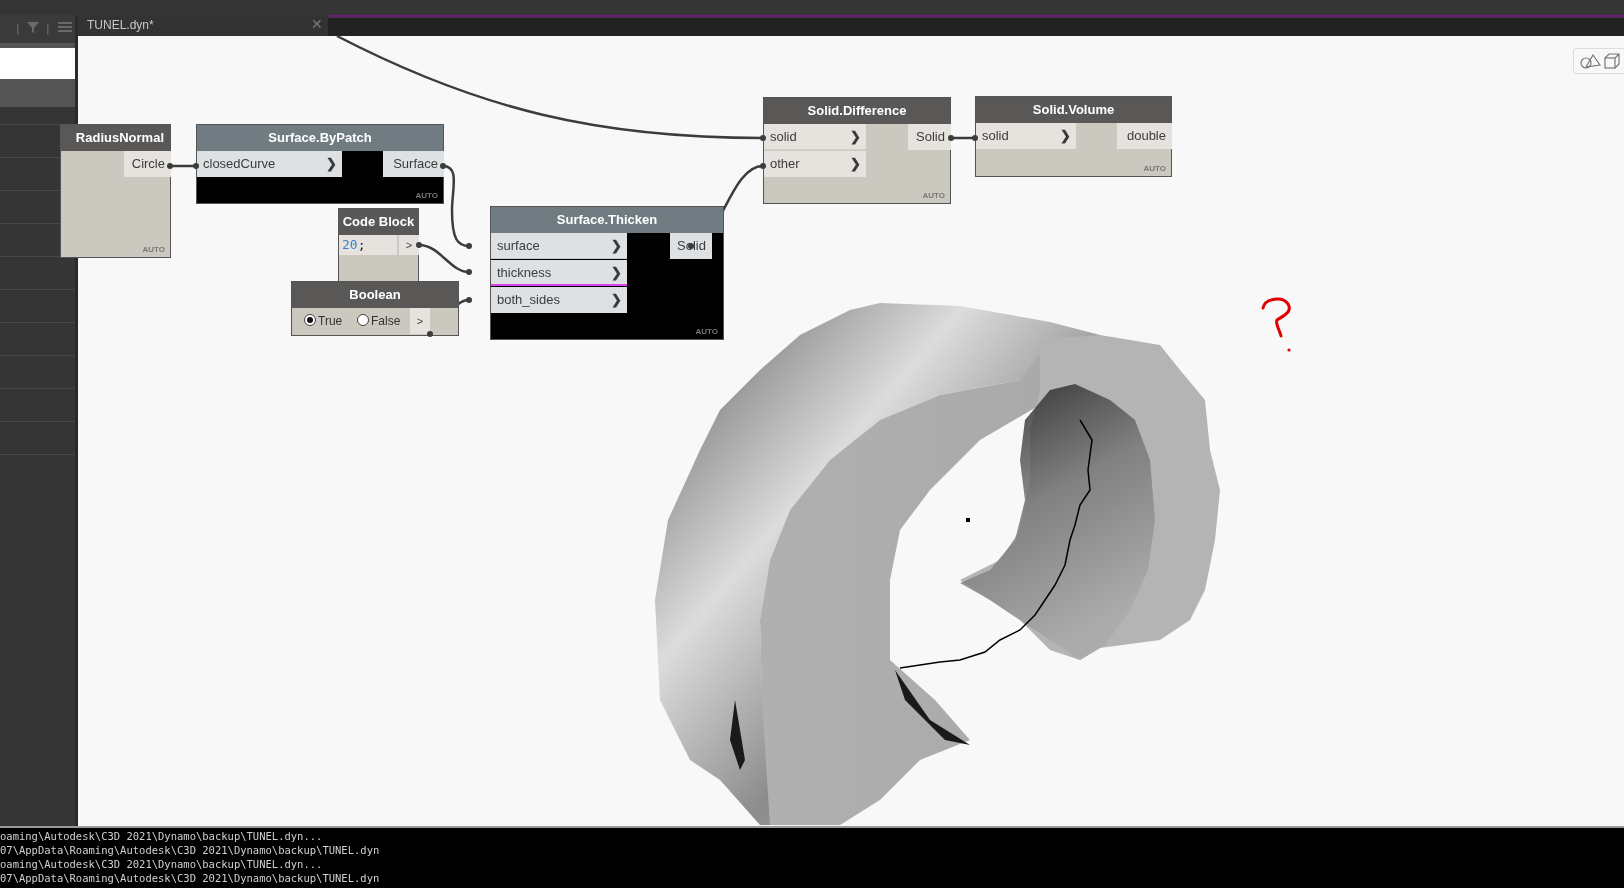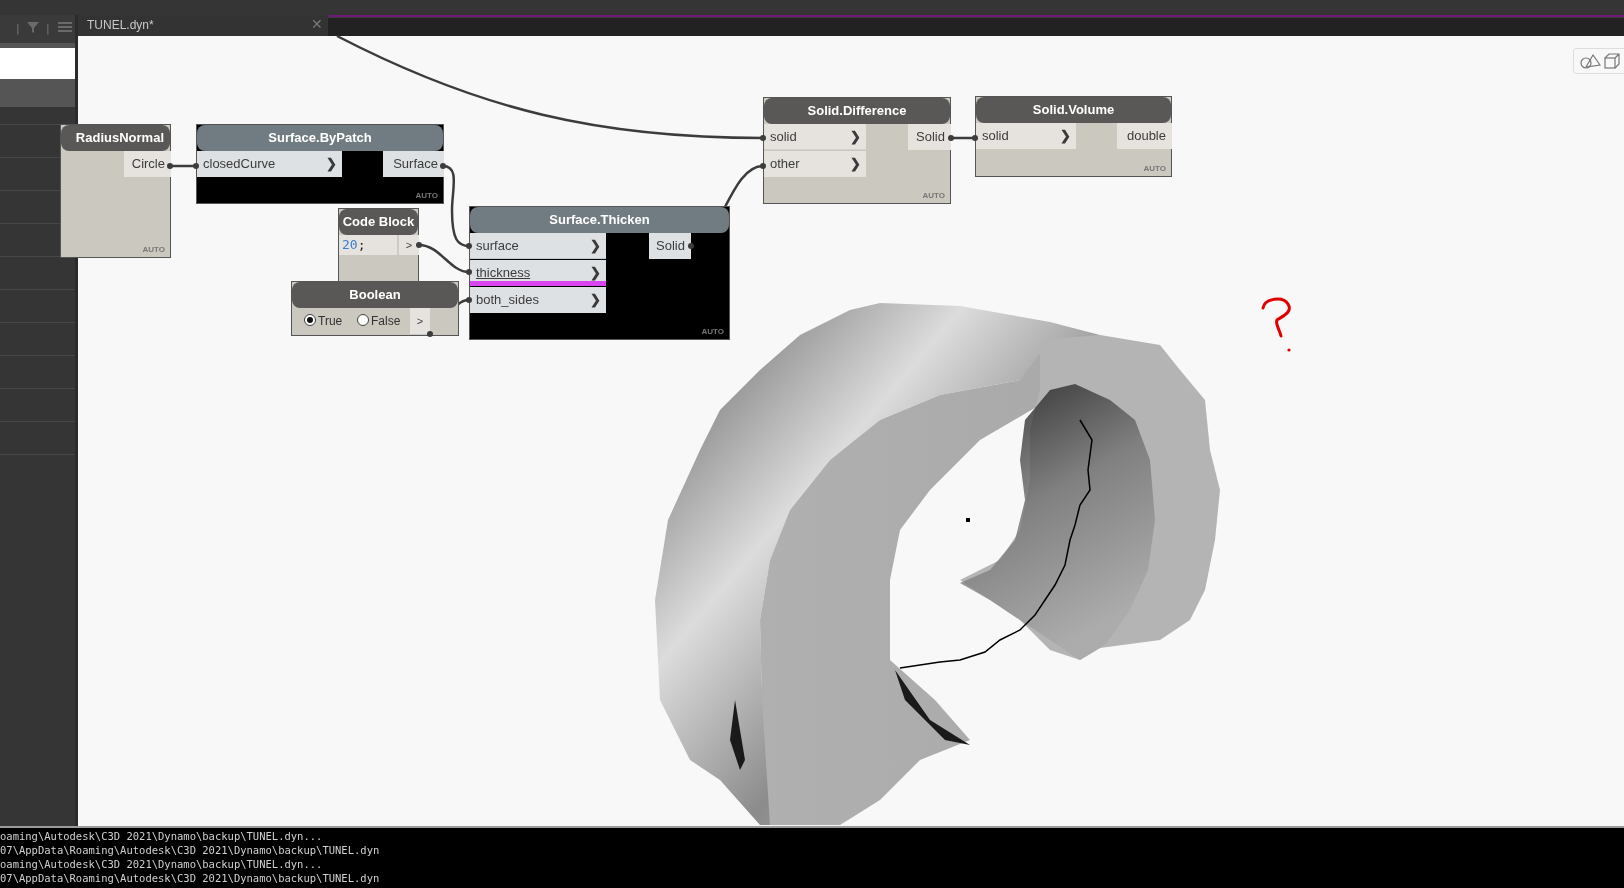--- a/index.html
+++ b/index.html
@@ -18,21 +18,21 @@
   .sidebar .sb-tool { position: absolute; top: 7px; font-size: 11px; color: #777; }
   .sidebar .sb-band { position: absolute; left: 0; top: 28px; width: 75px; height: 64px; background: #555; }
   .sidebar .sb-search { position: absolute; left: 0; top: 33px; width: 75px; height: 31px; background: #fff; border: none; outline: none; font-size: 12px; padding-left: 4px; }
   .sidebar .sb-edge { position: absolute; left: 75px; top: 0; width: 3px; height: 811px; background: #2b2b2b; }
   .sb-item { position: absolute; left: 0; width: 75px; height: 33px; border-bottom: 1px solid #474747; }
 
   .canvas { position: absolute; left: 78px; top: 36px; width: 1546px; height: 790px; background: #f8f8f8; overflow: hidden; }
   .wires { position: absolute; left: 0; top: 0; width: 1624px; height: 888px; pointer-events: none; }
 
   .node { position: absolute; border: 1px solid #555; font-family: "Liberation Sans", sans-serif; }
-  .node .hdr { height: 26px; color: #fff; font-weight: bold; font-size: 13px; text-align: center; line-height: 26px; white-space: nowrap; overflow: hidden; border-radius: 8px; }
+  .node .hdr { height: 26px; color: #fff; font-weight: bold; font-size: 13px; text-align: center; line-height: 26px; white-space: nowrap; overflow: hidden; }
   .node.gray { background: #cbc8c0; }
   .node.gray .hdr { background: #5a5856; }
   .node.blue { background: #000000; }
   .node.blue .hdr { background: #717c82; }
   .port { position: absolute; height: 26px; line-height: 26px; font-size: 13px; color: #3c3c3c; padding-left: 6px; }
   .node.gray .port.in { background: #e6e3de; }
   .node.blue .port.in { background: #dde1e3; }
   .port .chev { position: absolute; right: 5px; top: 0; font-weight: bold; color: #3a3a3a; font-size: 13px; }
   .port.out { text-align: right; padding-right: 6px; padding-left: 6px; }
   .node.gray .port.out { background: #e6e3de; }
@@ -178,27 +178,27 @@
     <div class="hdr">Boolean</div>
     <div class="bool-row">
       <span class="radio on" style="left:12px;"></span>
       <span class="radio-label" style="left:26px;">True</span>
       <span class="radio" style="left:65px;"></span>
       <span class="radio-label" style="left:79px;">False</span>
       <div class="bool-out">&gt;</div>
     </div>
   </div>
 
-  <div class="node blue" style="left:469px; top:206px; width:261px; height:134px;">
+  <div class="node blue" style="left:490px; top:206px; width:234px; height:134px;">
     <div class="hdr">Surface.Thicken</div>
     <div class="port in" style="left:0; top:26px; width:136px; border-bottom:1px solid #c4c9cc;">
       <span>surface</span>
       <span class="chev">❯</span>
     </div>
-    <div class="port in" style="left:0; top:53px; width:136px; border-bottom:5px solid #d946ef;text-decoration:underline;">
+    <div class="port in" style="left:0; top:53px; width:136px; border-bottom:2px solid #d946ef;">
       <span>thickness</span>
       <span class="chev">❯</span>
     </div>
     <div class="port in" style="left:0; top:80px; width:136px;">
       <span>both_sides</span>
       <span class="chev">❯</span>
     </div>
     <div class="port out" style="left:179px; top:26px; width:42px;">Solid</div>
     <span class="auto">AUTO</span>
   </div>

